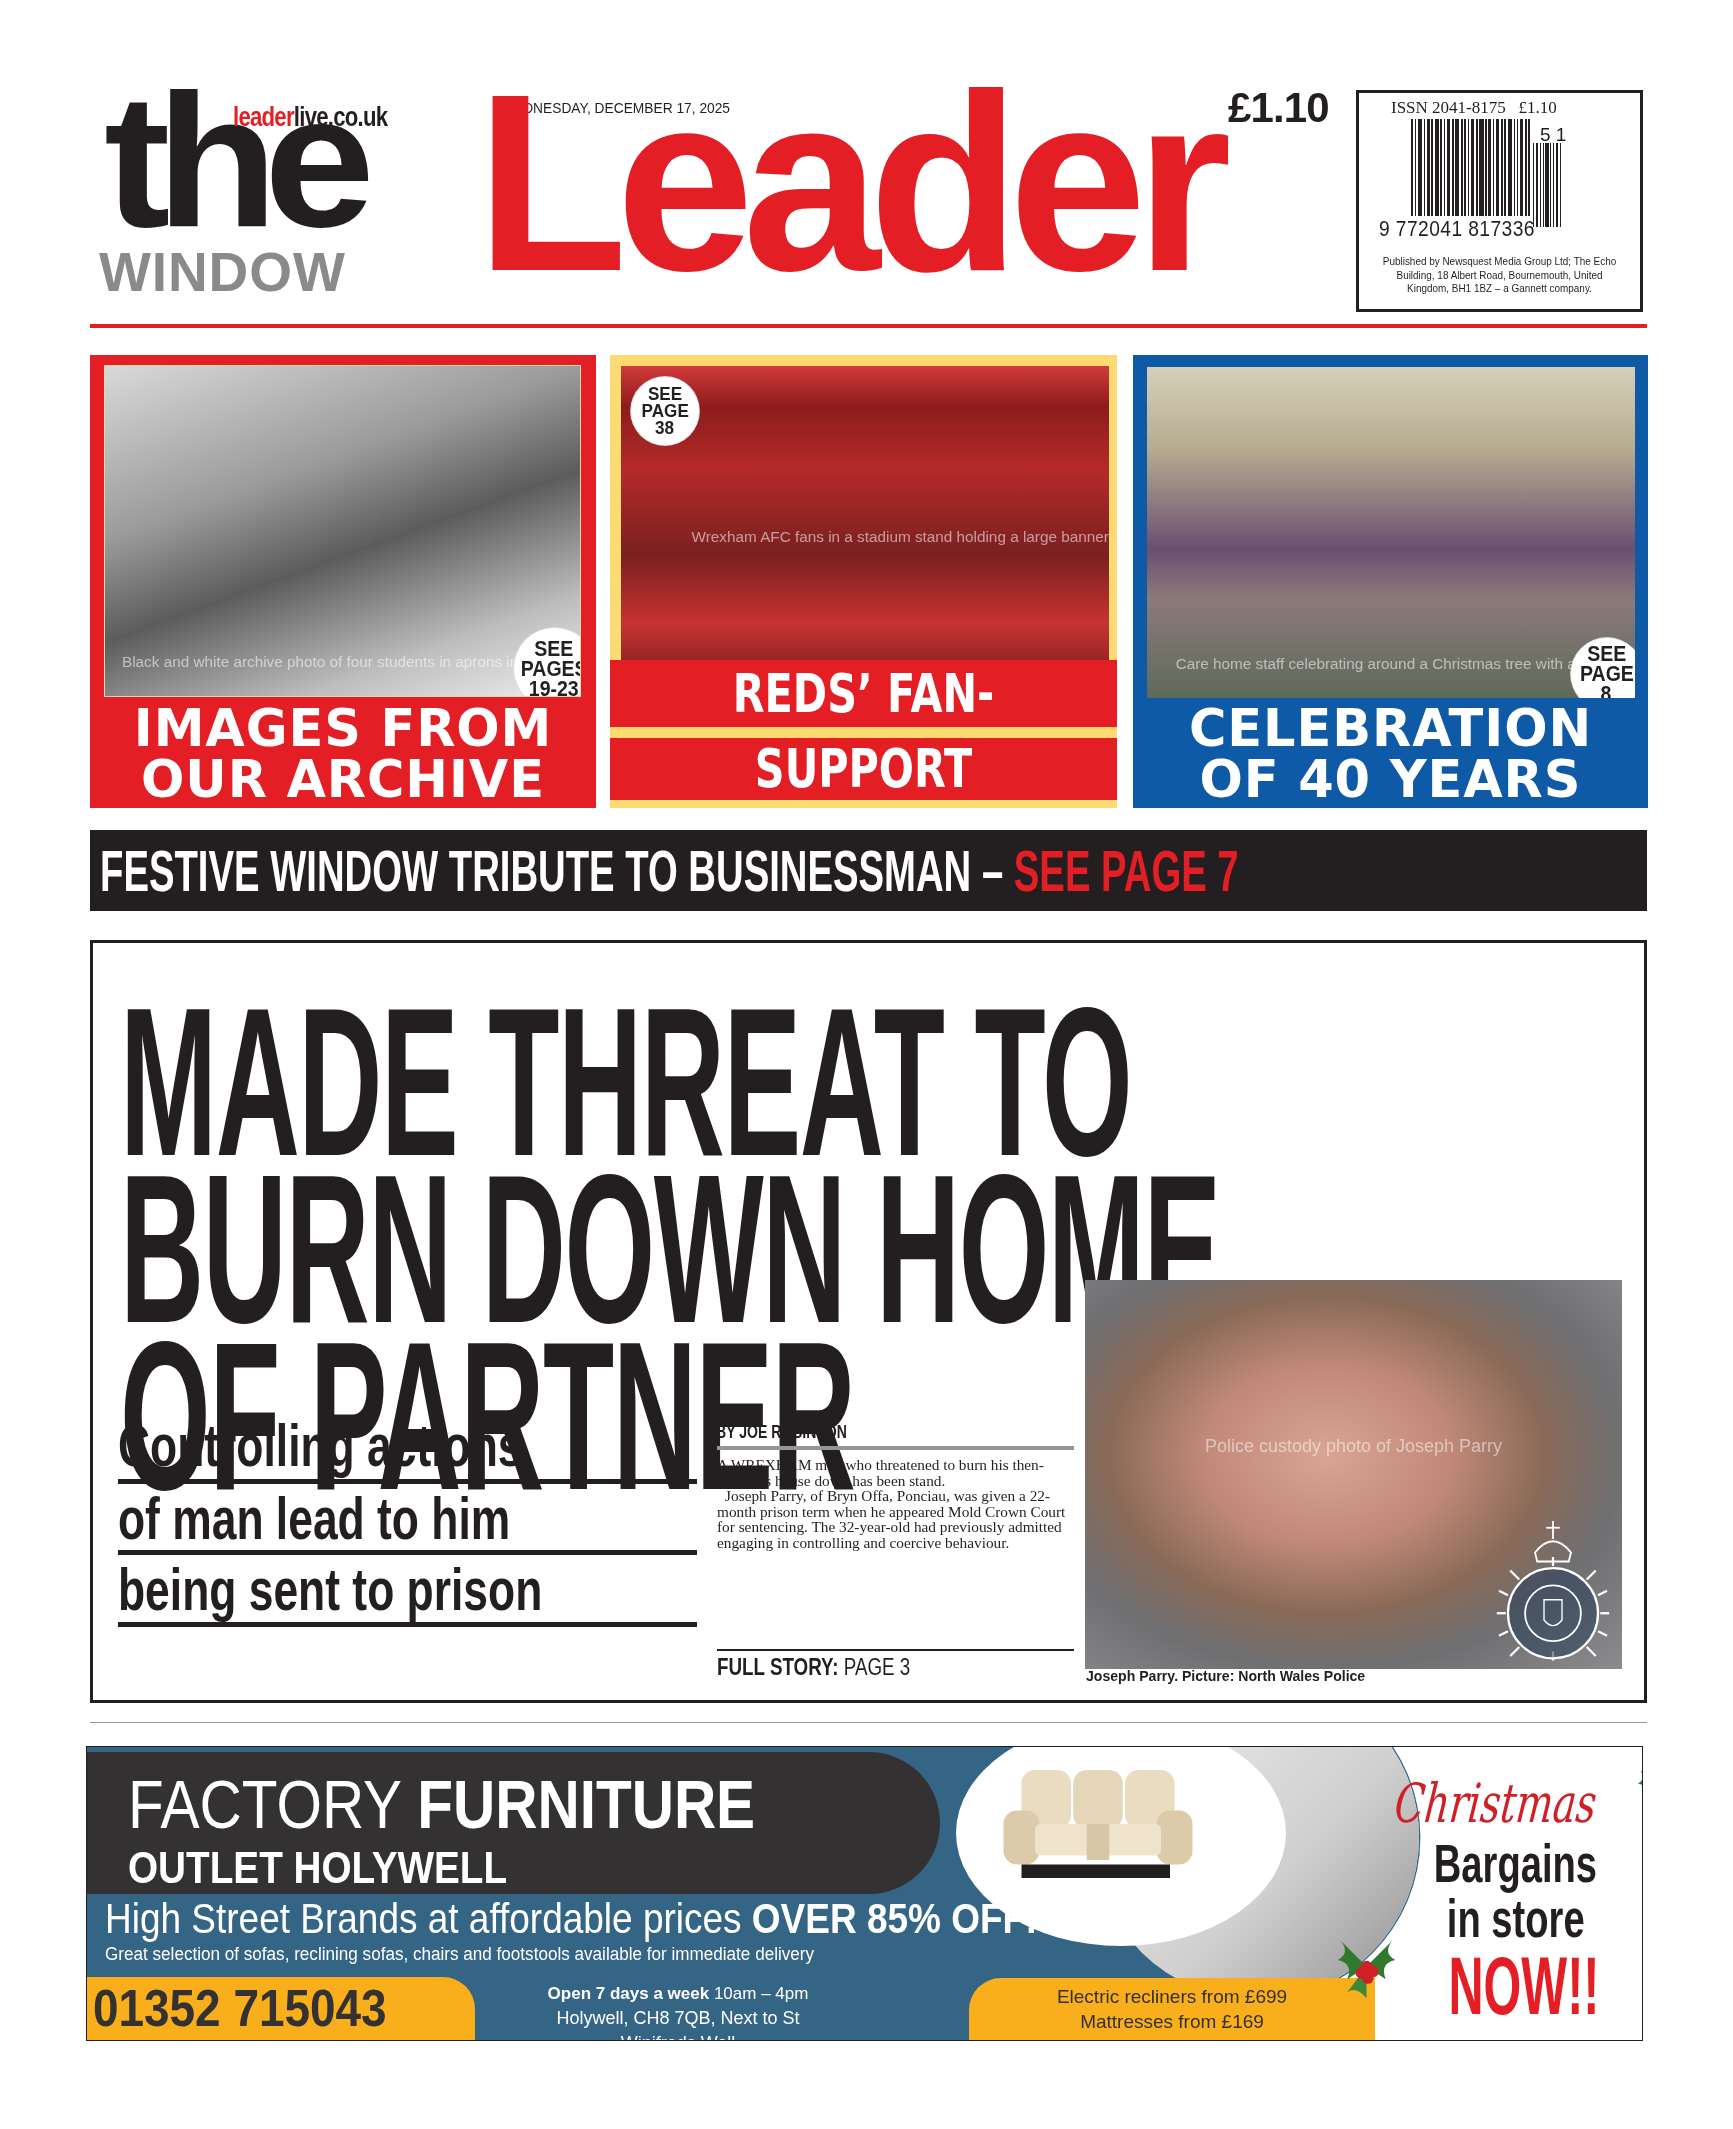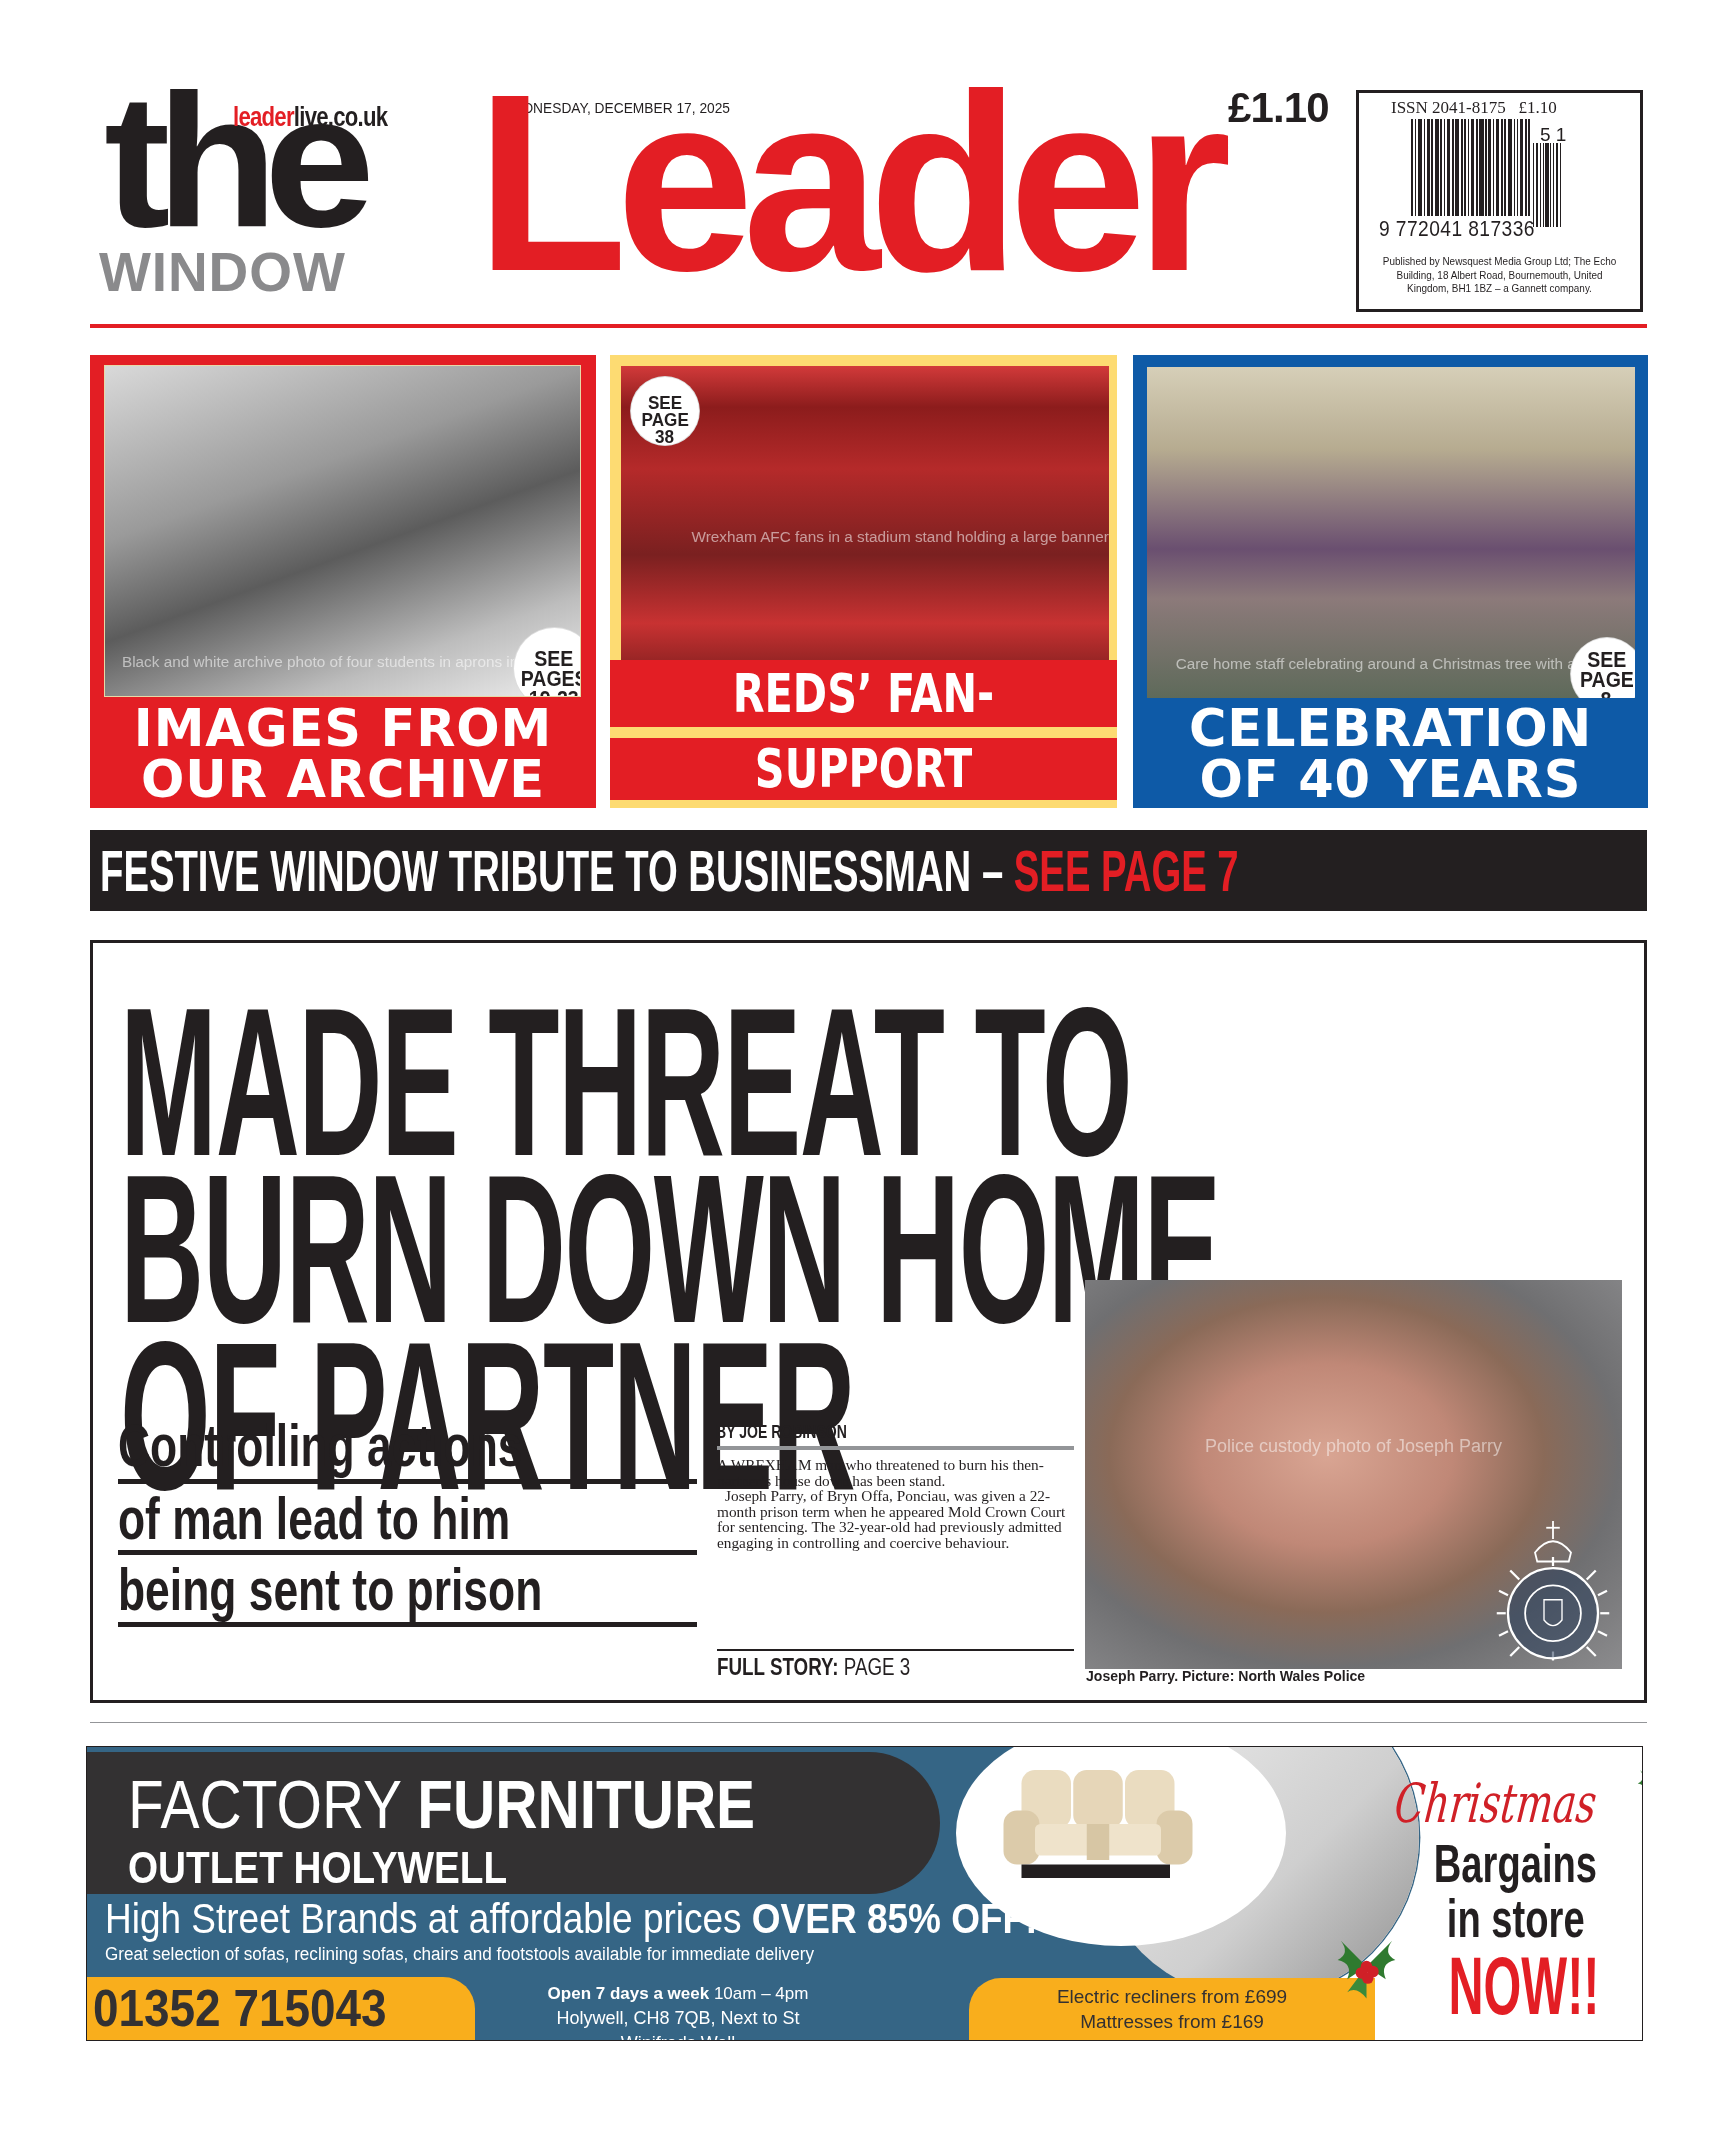--- a/index.html
+++ b/index.html
@@ -32,21 +32,21 @@
   .panel{top:355px;height:453px;box-sizing:border-box;}
   .p1{left:90px;width:506px;background:#e31e24;}
   .p2{left:610px;width:507px;background:#fddb72;}
   .p3{left:1133px;width:515px;background:#0e5aa7;}
   .photo{position:absolute;overflow:hidden;}
   .p1 .photo{left:13.5px;top:10px;width:475px;height:330px;border:1.4px solid #e8d9a8;background:linear-gradient(160deg,#d9d9d9 0%,#9a9a9a 35%,#5c5c5c 55%,#bdbdbd 80%,#efefef 100%);}
   .p2 .photo{left:10.8px;top:10.8px;width:488px;height:343px;background:linear-gradient(180deg,#d23a3a 0%,#8c1c1c 12%,#b52a2a 30%,#7a2020 55%,#c83232 75%,#5a1414 100%);}
   .p3 .photo{left:13.5px;top:11.7px;width:488px;height:331px;background:linear-gradient(180deg,#d6cfb8 0%,#b6ab90 25%,#6a4f70 55%,#8c7a7a 70%,#5e6a5a 100%);}
   .photo .ph-label{position:absolute;left:0;right:0;bottom:7.2px;text-align:right;font-size:15.3px;color:rgba(255,255,255,0.55);}
 
-  .bubble{position:absolute;border-radius:50%;background:#fff;display:flex;flex-direction:column;align-items:center;justify-content:flex-end;font-weight:700;color:#231f20;text-align:center;box-shadow:0 0 0 0.9px #ddd;}
+  .bubble{position:absolute;border-radius:50%;background:#fff;display:flex;flex-direction:column;align-items:center;justify-content:center;font-weight:700;color:#231f20;text-align:center;box-shadow:0 0 0 0.9px #ddd;}
   .bubble span{display:block;font-size:21.7px;line-height:20px;transform:scaleX(0.9);}
   .b1{left:409px;top:262px;width:81px;height:81px;}
   .b2{left:10px;top:10.8px;width:68px;height:68px;}
   .b2 span{font-size:19px;line-height:17px;}
   .b3{left:424px;top:271px;width:72px;height:72px;}
 
   .cap-white{position:absolute;left:0;width:100%;text-align:center;color:#fff;font-weight:700;font-family:"DejaVu Sans",sans-serif;letter-spacing:0.9px;}
   .p1 .cap-white{top:348px;font-size:51px;line-height:51px;}
   .p3 .cap-white{top:348px;font-size:51px;line-height:51px;}
 

